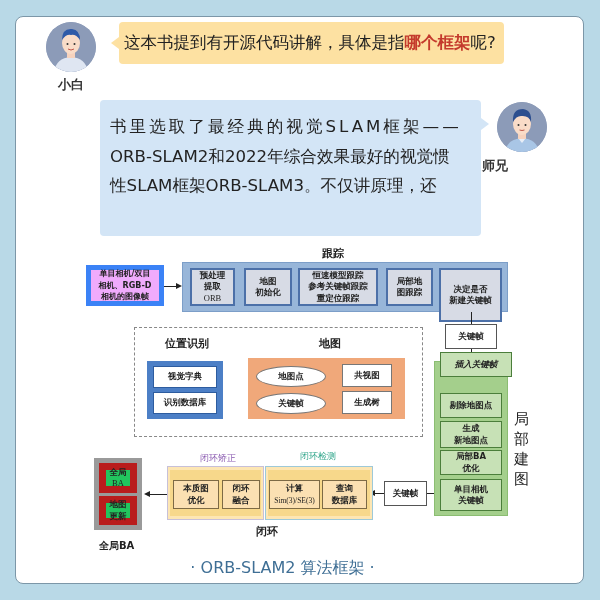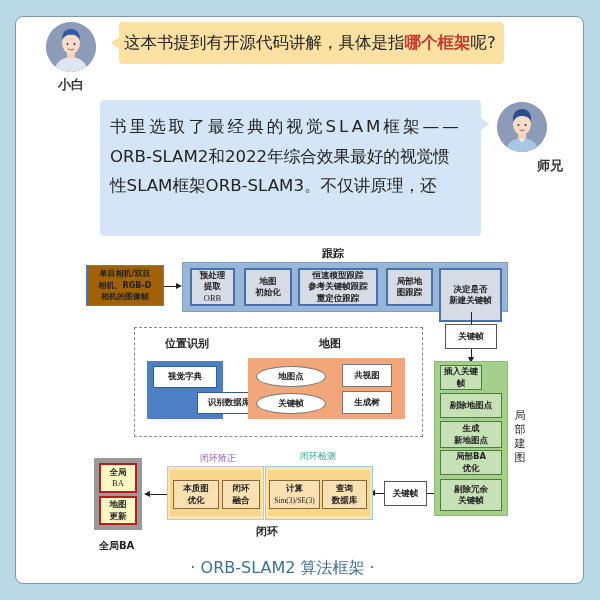--- a/index.html
+++ b/index.html
@@ -10,43 +10,43 @@
   .avatar { width: 50px; height: 50px; border-radius: 50%; background: #8c9bb8; overflow: hidden; }
   .avatar svg { display: block; }
   .avatar-label { font-size: 13px; color: #333; font-weight: bold; text-align: center; width: 50px; }
   .bubble-q { left: 119px; top: 22px; width: 385px; height: 42px; background: #fde1a2; border-radius: 4px; font-size: 16.5px; line-height: 42px; padding-left: 5px; color: #222; white-space: nowrap; }
   .bubble-q .hl { color: #c43a2c; font-weight: bold; }
   .bubble-q:before { content: ""; position: absolute; left: -8px; top: 15px; border-style: solid; border-width: 6px 8px 6px 0; border-color: transparent #fde1a2 transparent transparent; }
   .bubble-a { left: 100px; top: 100px; width: 381px; height: 136px; background: #d3e5f6; border-radius: 4px; padding: 12px 0 0 10px; font-size: 16.6px; line-height: 29.5px; color: #222; }
   .bubble-a:after { content: ""; position: absolute; right: -8px; top: 18px; border-style: solid; border-width: 6px 0 6px 8px; border-color: transparent transparent transparent #d3e5f6; }
   .bubble-a .sp { letter-spacing: 3px; }
   .box { position: absolute; display: flex; align-items: center; justify-content: center; text-align: center; font-size: 8.5px; line-height: 11.5px; color: #222; font-weight: bold; }
-  .inbox { border: 1px solid #3b82f6; background: #a16207; font-weight: bold; font-size: 8px; line-height: 11.5px; }
+  .inbox { border: 5px solid #3b82f6; background: #f0abfc; font-weight: bold; font-size: 8px; line-height: 11.5px; }
   .track-outer { background: #98b6d9; border: 1px solid #7c9ec8; }
   .track-cell { background: #d7dbe5; border: 2px solid #4c70a8; }
   .pr-outer { background: #4c7fc6; }
   .pr-cell { background: #ffffff; border: 1px solid #2d5c9f; }
   .map-outer { background: #f0a87a; }
   .map-ell { background: #ffffff; border: 1px solid #777; border-radius: 50%; }
   .map-rect { background: #ffffff; border: 1px solid #777; }
   .lm-outer { background: #a4cf8c; border: 1px solid #8bbd72; }
   .lm-cell { background: #c7e1b6; border: 1px solid #4b7e3b; }
   .lc-outer { background: #fde6b3; border: 1px solid #c7c0d8; }
   .lc-inner { background: #f7d88b; }
   .lc-cell { background: #fbe0b2; border: 1px solid #7d6a45; }
   .gba-outer { background: #9a9a9a; }
-  .gba-cell { background: #fef9c3; border: 2px solid #b91c1c; }
+  .gba-cell { background: #22c55e; border: 7px solid #b91c1c; }
   .white-box { background: #fff; border: 1px solid #555; }
   .line { position: absolute; background: #222; }
   .arrow-r { position: absolute; width: 0; height: 0; border-style: solid; border-width: 3px 0 3px 6px; border-color: transparent transparent transparent #222; }
   .arrow-l { position: absolute; width: 0; height: 0; border-style: solid; border-width: 3px 6px 3px 0; border-color: transparent #222 transparent transparent; }
   .arrow-d { position: absolute; width: 0; height: 0; border-style: solid; border-width: 6px 3px 0 3px; border-color: #222 transparent transparent transparent; }
   .dotted { position: absolute; border: 1px dashed #888; }
   .label { position: absolute; font-size: 11px; font-weight: bold; color: #222; white-space: nowrap; }
-  .vert { position: absolute; font-size: 11px; color: #222; width: 12px; line-height: 14px; text-align: center; word-break: break-all; }
+  .vert { position: absolute; font-size: 15px; color: #222; width: 12px; line-height: 20px; text-align: center; word-break: break-all; }
   .caption { position: absolute; left: 15px; width: 535px; top: 558px; text-align: center; font-size: 16px; color: #3f6f95; }
   .serif { font-family: "Liberation Serif", "DejaVu Serif", serif; font-weight: normal; }
 </style>
 </head>
 <body>
 
 <div class="card"></div>
 
 <div class="abs avatar" style="left:46px;top:22px;">
   <svg width="50" height="50" viewBox="0 0 50 50">
@@ -78,21 +78,21 @@
     <path d="M8 50 Q10 37 25 36 Q40 37 42 50 Z" fill="#a9c6e6"></path>
     <path d="M21 36 L25 41 L29 36 Z" fill="#e8eef7"></path>
     <rect x="21" y="29" width="8" height="8" fill="#f6d2bd"></rect>
     <ellipse cx="25" cy="22" rx="9" ry="11" fill="#f9dcc8"></ellipse>
     <path d="M16 20 Q15 7 26 7 Q35 8 34 20 Q32 13 24 14 Q19 14 16 20 Z" fill="#2d4f8f"></path>
     <circle cx="21.5" cy="23" r="1" fill="#333"></circle>
     <circle cx="28.5" cy="23" r="1" fill="#333"></circle>
     <path d="M22.5 28 Q25 29 27.5 28" stroke="#c0584a" stroke-width="1" fill="none"></path>
   </svg>
 </div>
-<div class="abs avatar-label" style="left:525px;top:157px;text-align:center;">师兄</div>
+<div class="abs avatar-label" style="left:470px;top:157px;text-align:center;">师兄</div>
 
 <div class="label" style="left:322px;top:246px;">跟踪</div>
 
 <div class="box inbox" style="left:86px;top:265px;width:78px;height:41px;">
   <div>
     <div>单目相机/双目</div>
     <div>相机、RGB-D</div>
     <div>相机的图像帧</div>
   </div>
 </div>
@@ -140,61 +140,61 @@
 <div class="line" style="left:471px;top:349px;width:1px;height:9px;"></div>
 <div class="arrow-d" style="left:468px;top:357px;"></div>
 
 <div class="dotted" style="left:134px;top:327px;width:289px;height:110px;"></div>
 
 <div class="label" style="left:165px;top:336px;">位置识别</div>
 <div class="box pr-outer" style="left:147px;top:361px;width:76px;height:58px;"></div>
 <div class="box pr-cell" style="left:153px;top:366px;width:64px;height:22px;">
     <span>视觉字典</span>
   </div>
-<div class="box pr-cell" style="left:153px;top:392px;width:64px;height:22px;margin-left:44px;">
+<div class="box pr-cell" style="left:153px;top:392px;width:64px;height:22px;">
     <span>识别数据库</span>
   </div>
 
 <div class="label" style="left:319px;top:336px;">地图</div>
 <div class="box map-outer" style="left:248px;top:358px;width:157px;height:61px;"></div>
 <div class="box map-ell" style="left:256px;top:366px;width:70px;height:21px;">
     <span>地图点</span>
   </div>
 <div class="box map-ell" style="left:256px;top:393px;width:70px;height:21px;">
     <span>关键帧</span>
   </div>
 <div class="box map-rect" style="left:342px;top:364px;width:50px;height:23px;">
     <span>共视图</span>
   </div>
 <div class="box map-rect" style="left:342px;top:391px;width:50px;height:23px;">
     <span>生成树</span>
   </div>
 
 <div class="box lm-outer" style="left:434px;top:361px;width:74px;height:155px;"></div>
-<div class="box lm-cell" style="left:440px;top:365px;width:42px;height:25px;">
+<div class="box lm-cell" style="left:440px;top:352px;width:72px;height:25px;font-style:italic;">
     <span>插入关键帧</span>
   </div>
 <div class="box lm-cell" style="left:440px;top:393px;width:62px;height:25px;">
     <span>剔除地图点</span>
   </div>
 <div class="box lm-cell" style="left:440px;top:421px;width:62px;height:27px;">
     <div>
       <div>生成</div>
       <div>新地图点</div>
     </div>
   </div>
 <div class="box lm-cell" style="left:440px;top:450px;width:62px;height:25px;">
     <div>
       <div>局部BA</div>
       <div>优化</div>
     </div>
   </div>
 <div class="box lm-cell" style="left:440px;top:479px;width:62px;height:32px;">
     <div>
-      <div>剔除冗余</div>
+      <div>单目相机</div>
       <div>关键帧</div>
     </div>
   </div>
 <div class="vert" style="left:514px;top:409px;">局部建图</div>
 
 <div class="line" style="left:427px;top:493px;width:7px;height:1px;"></div>
 <div class="box white-box" style="left:384px;top:481px;width:43px;height:25px;">
     <span>关键帧</span>
   </div>
 <div class="line" style="left:374px;top:493px;width:10px;height:1px;"></div>

